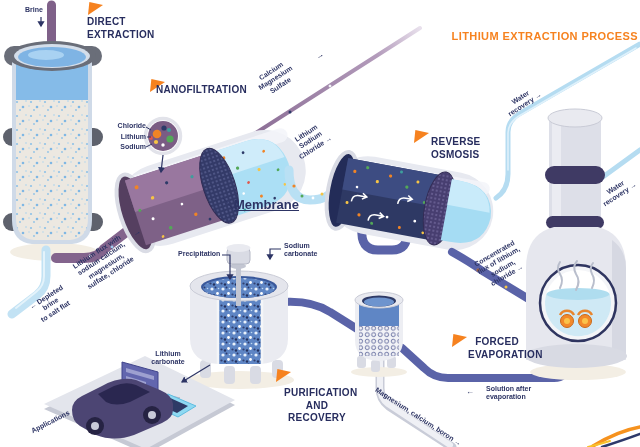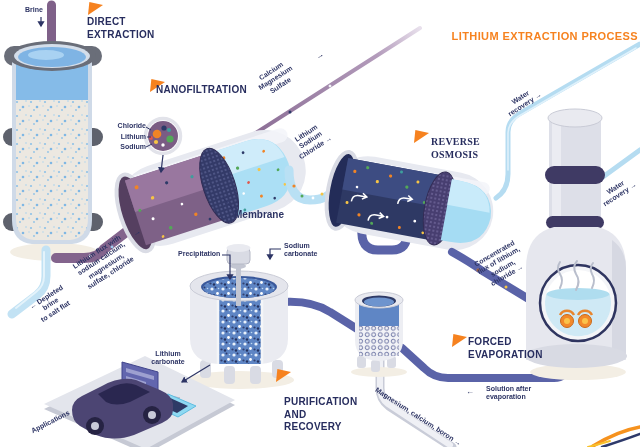--- a/index.html
+++ b/index.html
@@ -317,36 +317,36 @@
 <div class="title">LITHIUM EXTRACTION PROCESS</div>
 
 <span class="flag" style="left:88px;top:2px;"></span>
 <div class="hd" style="left:87px;top:16px;">DIRECT
 EXTRACTION</div>
 
 <span class="flag" style="left:150px;top:79px;"></span>
 <div class="hd" style="left:156px;top:84px;">NANOFILTRATION</div>
 
 <span class="flag" style="left:414px;top:130px;"></span>
-<div class="hd" style="left:431px;top:136px;font-family:Liberation Serif, serif;">REVERSE
+<div class="hd" style="left:431px;top:136px;">REVERSE
 OSMOSIS</div>
 
 <span class="flag" style="left:452px;top:334px;"></span>
-<div class="hd" style="left:468px;top:336px;width:58px;text-align:left;">FORCED
+<div class="hd" style="left:468px;top:336px;width:58px;text-align:center;">FORCED
 EVAPORATION</div>
 
 <span class="flag" style="left:276px;top:369px;"></span>
-<div class="hd" style="left:284px;top:396px;width:66px;text-align:left;">PURIFICATION
+<div class="hd" style="left:284px;top:387px;width:66px;text-align:center;">PURIFICATION
 AND RECOVERY</div>
 
 <div class="lab" style="left:25px;top:6px;">Brine</div>
 <div class="lab ra" style="left:106px;top:122px;width:40px;">Chloride</div>
 <div class="lab ra" style="left:106px;top:132.5px;width:40px;">Lithium</div>
 <div class="lab ra" style="left:106px;top:143px;width:40px;">Sodium</div>
-<div class="lab" style="left:234px;top:209px;font-size:10px;">Membrane</div>
+<div class="lab" style="left:234px;top:197px;font-size:13px;text-decoration:underline;">Membrane</div>
 <div class="lab" style="left:178px;top:250px;">Precipitation</div>
 <div class="lab" style="left:284px;top:242px;">Sodium
 carbonate</div>
 <div class="lab rl" style="left:144px;top:350px;width:48px;">Lithium
 carbonate</div>
 <div class="lab" style="left:30px;top:428px;transform:rotate(-27deg);transform-origin:0 0;">Applications</div>
 
 <div class="lab rl" style="left:247px;top:66px;width:58px;transform:rotate(-33deg);">Calcium
 Magnesium
 Sulfate</div>

